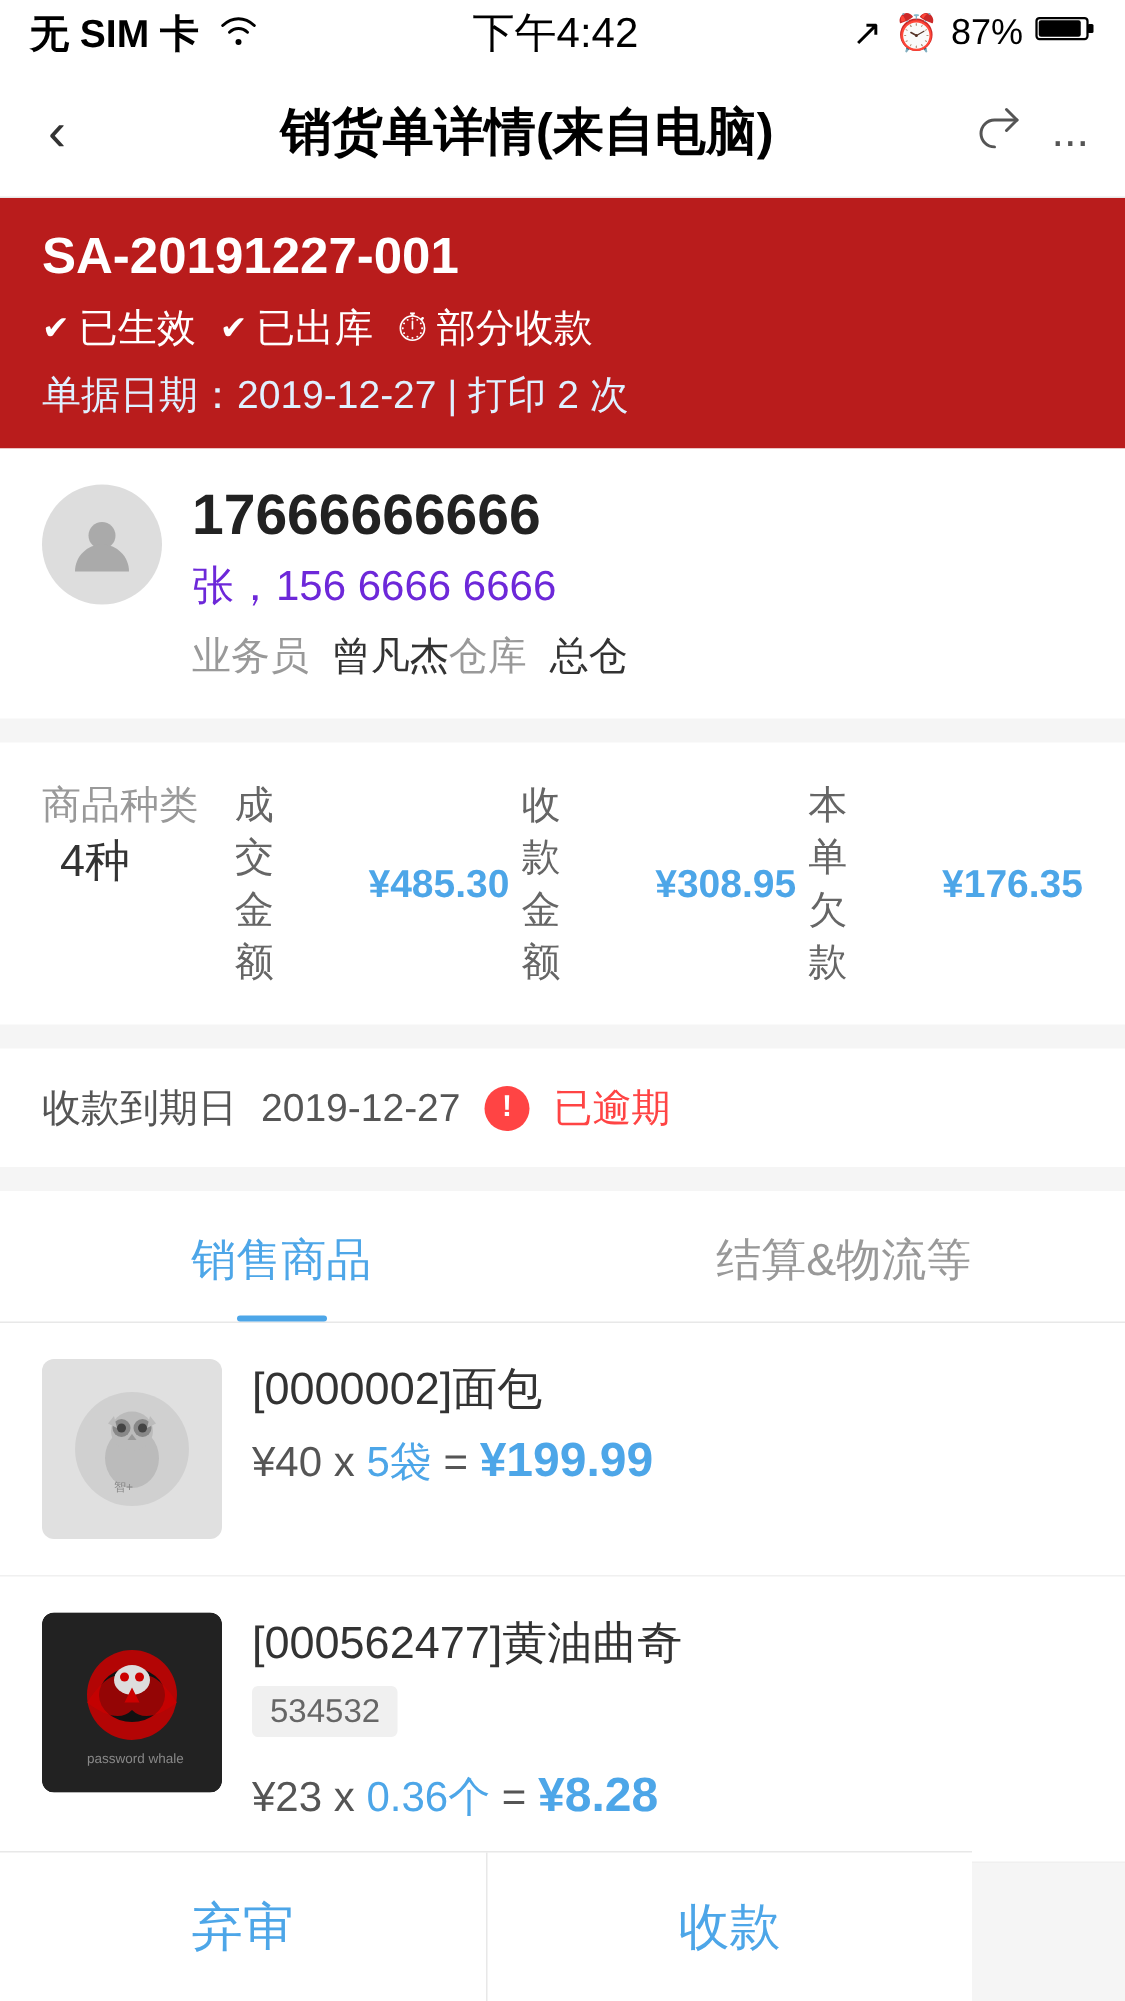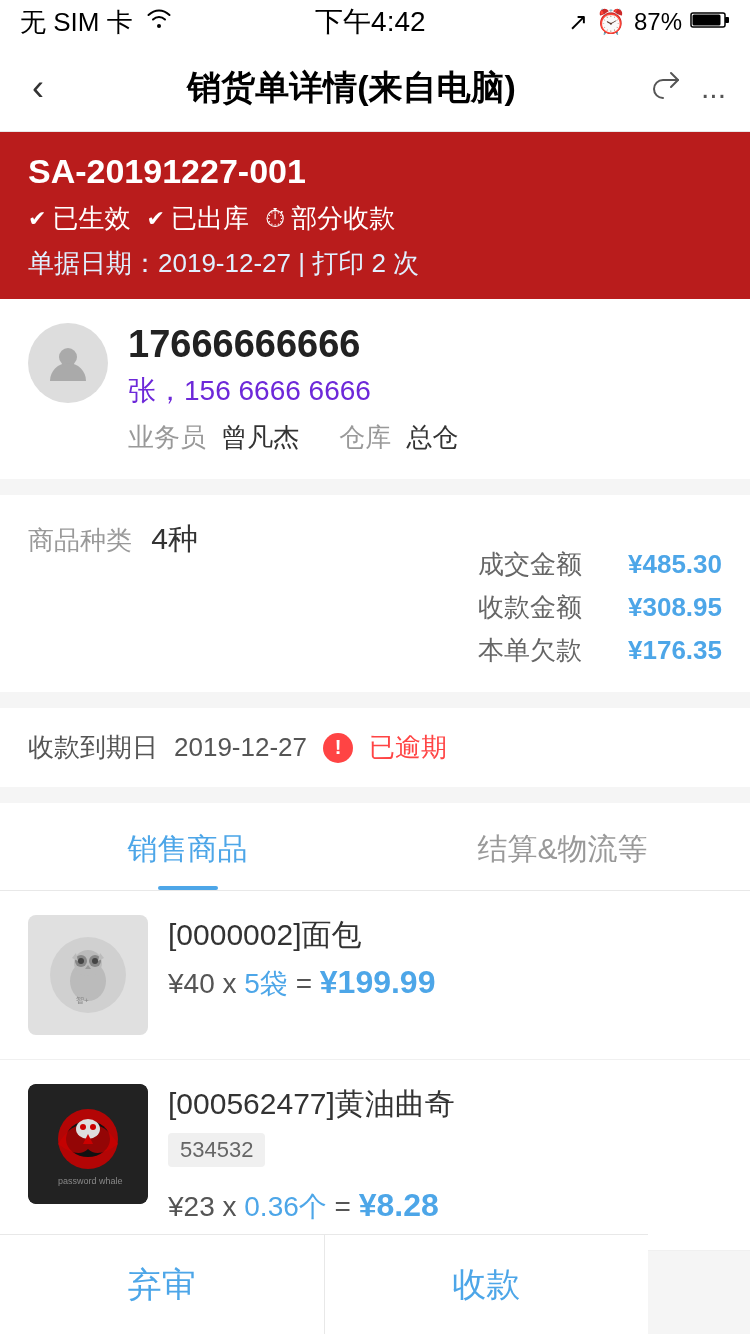--- a/index.html
+++ b/index.html
@@ -18,23 +18,24 @@
       width: 750px;
       height: 44px;
       background: #fff;
       display: flex;
       align-items: center;
       justify-content: space-between;
       padding: 0 20px;
     }
     .status-left {
       font-size: 26px;
-      font-weight: 400;
+      font-weight: 700;
       color: #000;
       display: flex;
+      align-items: center;
       gap: 12px;
     }
     .status-center {
       font-size: 28px;
       font-weight: 500;
       color: #000;
     }
     .status-right {
       display: flex;
       align-items: center;
@@ -136,21 +137,20 @@
       color: #222;
       margin-bottom: 6px;
     }
     .customer-phone {
       font-size: 28px;
       color: #6d28d9;
       margin-bottom: 10px;
     }
     .customer-meta {
       display: flex;
-      gap: 40px;
       font-size: 26px;
       color: #555;
       margin-top: 8px;
     }
     .customer-meta .label { color: #999; }
     .customer-meta .value { color: #333; font-weight: 500; }
 
     
     .stats-section {
       background: #fff;
@@ -158,24 +158,22 @@
       padding: 24px 28px;
       display: flex;
       justify-content: space-between;
       align-items: flex-start;
     }
     .stats-left { font-size: 26px; color: #555; }
     .stats-left .label { color: #999; }
     .stats-left .value { font-size: 30px; color: #333; font-weight: 500; }
     .stats-right {
       display: flex;
-      flex-direction: column;
       gap: 8px;
       align-items: flex-end;
-      margin-top: 28px;
     }
     .stat-row {
       display: flex;
       gap: 20px;
       align-items: center;
       font-size: 26px;
     }
     .stat-row .stat-label { color: #666; }
     .stat-row .stat-value { color: #4da6e8; font-weight: 600; min-width: 120px; text-align: right; }
 

